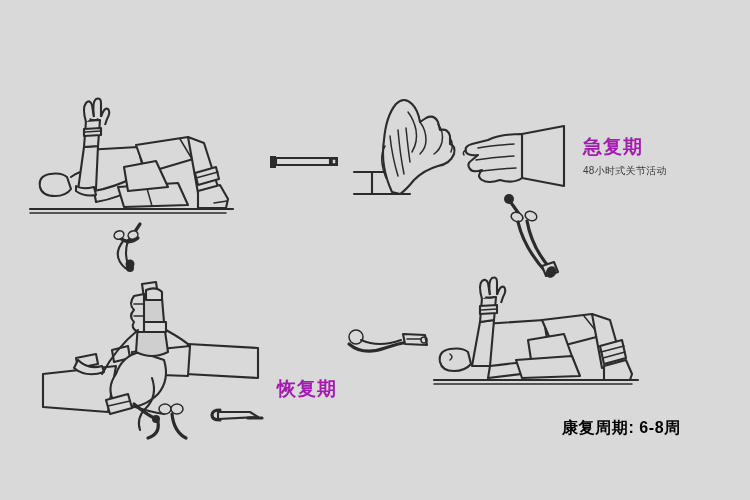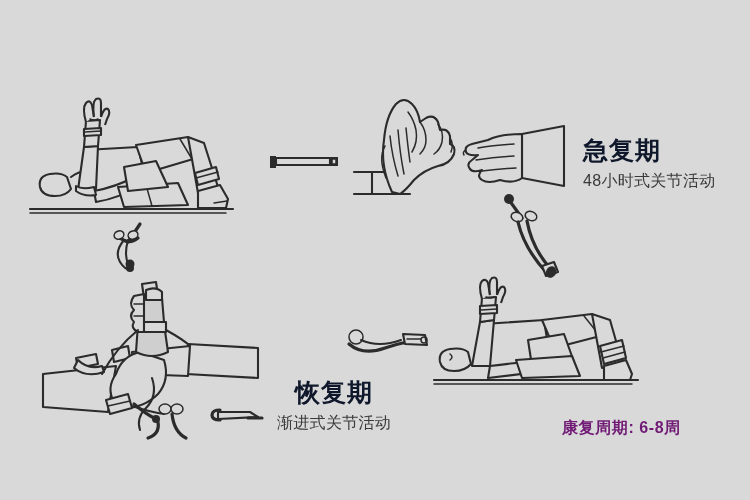--- a/index.html
+++ b/index.html
@@ -65,41 +65,41 @@
     stroke-width: 2.1;
     stroke-linejoin: round;
   }
 
   .label-block {
     position: absolute;
     text-align: left;
     color: #1f1f1f;
   }
   .label-title {
-    font-size: 25px;
+    font-size: 19px;
     font-weight: bold;
     letter-spacing: 1px;
     line-height: 1.15;
-    color: #0f172a;
+    color: #a21caf;
     white-space: nowrap;
   }
   .label-sub {
-    font-size: 16px;
+    font-size: 10px;
     font-weight: normal;
     letter-spacing: 0.3px;
     margin-top: 6px;
     color: #3a3a3a;
     white-space: nowrap;
   }
   .footer-note {
     position: absolute;
     font-size: 16px;
     font-weight: bold;
     letter-spacing: 0.6px;
-    color: #701a75;
+    color: #000000;
     white-space: nowrap;
   }
 </style>
 </head>
 <body>
 
 <div id="page">
 
   <div class="illus" style="left:28px; top:95px;">
     <svg width="230" height="130" viewBox="0 0 230 130">
@@ -282,21 +282,20 @@
   <div class="illus" style="left:210px; top:405px;">
     <svg width="58" height="24" viewBox="0 0 58 24">
       <path class="stroke-thick" d="M10 5 Q2 5 2 10 Q2 15 10 15"></path>
       <path class="fill-bg" d="M8 7 L40 7 L48 12 L8 14 z"></path>
       <path class="stroke-thick" d="M38 13 L52 13"></path>
     </svg>
   </div>
 
   <div class="label-block" style="left:277px; top:378px;text-align:center;">
     <div class="label-title">恢复期</div>
-    <div class="label-sub">渐进式关节活动</div>
   </div>
 
   <div class="illus" style="left:345px; top:322px;">
     <svg width="92" height="42" viewBox="0 0 92 42">
       <ellipse class="fill-bg-thin" cx="11" cy="15" rx="7" ry="7"></ellipse>
       <path class="stroke-thick" d="M4 22 Q18 34 40 26 Q52 22 62 20"></path>
       <path class="stroke" d="M16 18 Q34 26 56 18"></path>
       <path class="fill-bg" d="M58 12 L80 13 L82 23 L60 22 z"></path>
       <path class="stroke-thin" d="M62 17 L76 17"></path>
       <circle class="stroke-thin" cx="79" cy="18" r="3"></circle>

